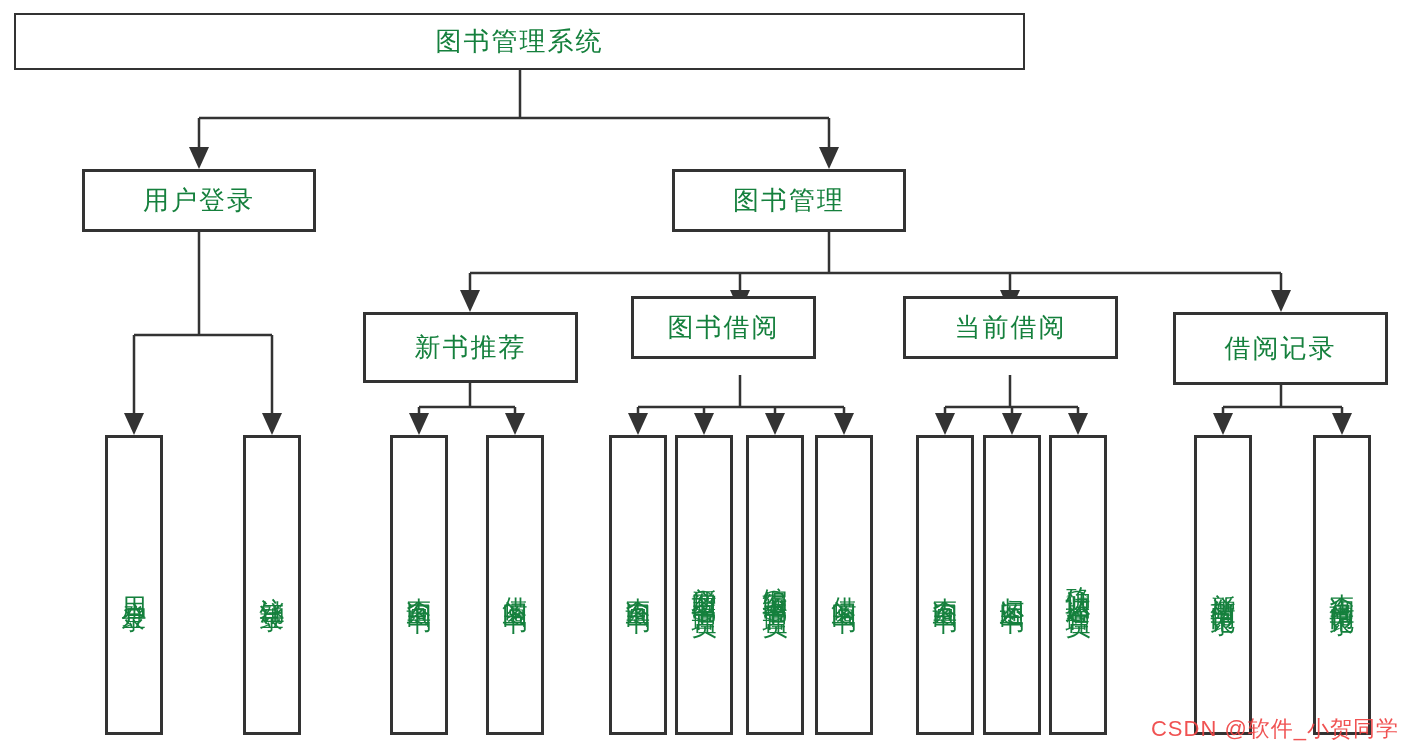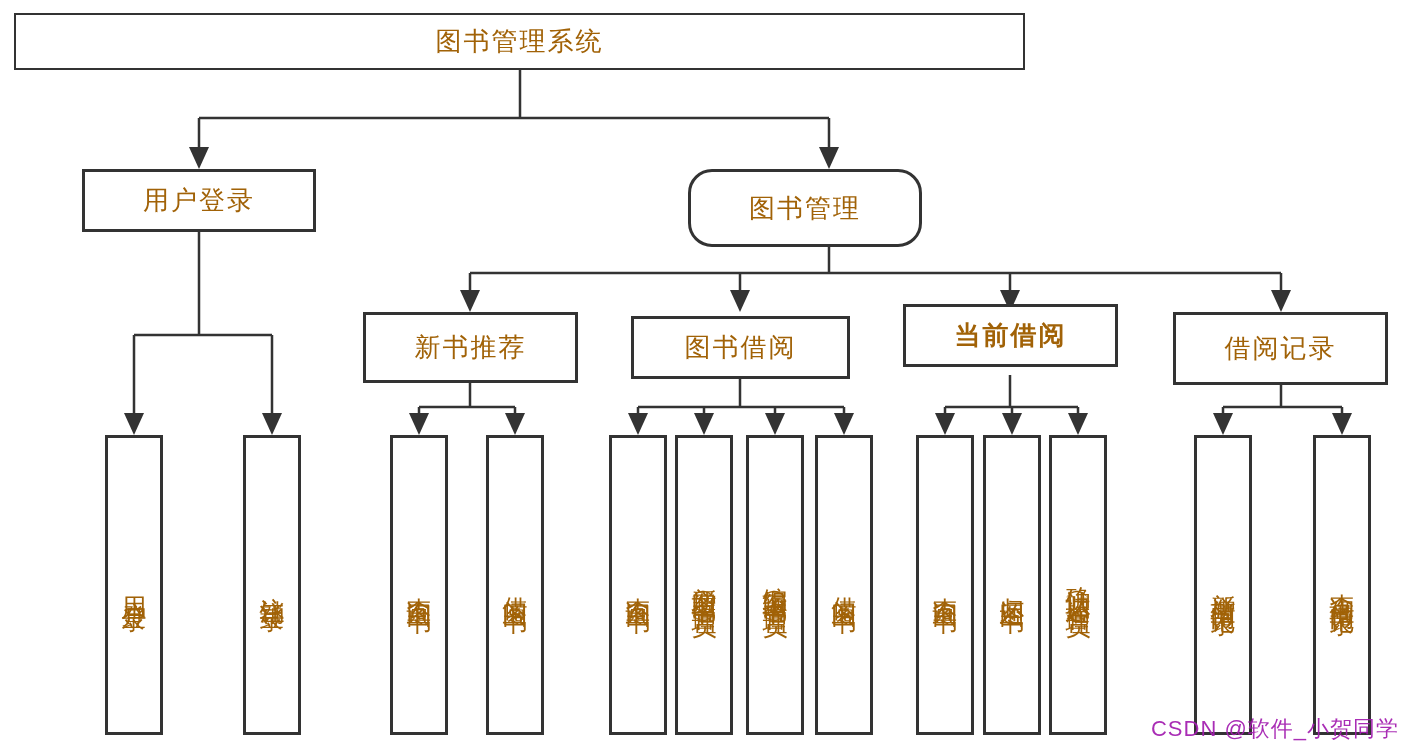--- a/index.html
+++ b/index.html
@@ -17,21 +17,21 @@
     width: 1405px; height: 747px;
   }
   .node {
     position: absolute;
     box-sizing: border-box;
     background: #ffffff;
     border: 3px solid #333333;
     display: flex;
     align-items: center;
     justify-content: center;
-    color: #a16207;
+    color: #15803d;
     text-align: left;
   }
   .node.h {
     font-size: 26px;
     letter-spacing: 2px;
     white-space: nowrap;
   }
   .node.root { border-width: 2.5px; }
   .node.v span {
     writing-mode: vertical-rl;
@@ -39,21 +39,21 @@
     font-size: 25px;
     letter-spacing: 4px;
     line-height: 1;
   }
   .watermark {
     position: absolute;
     right: 6px;
     bottom: 3px;
     font-size: 22px;
     letter-spacing: 1px;
-    color: #a21caf;
+    color: #ef4444;
     opacity: 0.92;
     z-index: 5;
     white-space: nowrap;
   }
 </style>
 </head>
 <body>
 
 <div class="canvas">
 
@@ -93,25 +93,25 @@
       <polygon points="1002,413 1022,413 1012,435"></polygon>
       <polygon points="1068,413 1088,413 1078,435"></polygon>
       <polygon points="1213,413 1233,413 1223,435"></polygon>
       <polygon points="1332,413 1352,413 1342,435"></polygon>
     </g>
   </svg>
 
   <div class="node h root" style="left:14px; top:13px; width:1011px; height:57px;">图书管理系统</div>
 
   <div class="node h" style="left:82px; top:169px; width:234px; height:63px;">用户登录</div>
-  <div class="node h" style="left:688px; top:169px; width:234px; height:78px;border-radius:24px;">图书管理</div>
+  <div class="node h" style="left:672px; top:169px; width:234px; height:63px;">图书管理</div>
 
   <div class="node h" style="left:363px; top:312px; width:215px; height:71px;">新书推荐</div>
-  <div class="node h" style="left:631px; top:316px; width:219px; height:63px;">图书借阅</div>
-  <div class="node h" style="left:903px; top:304px; width:215px; height:63px;font-weight:bold;">当前借阅</div>
+  <div class="node h" style="left:631px; top:296px; width:185px; height:63px;">图书借阅</div>
+  <div class="node h" style="left:903px; top:296px; width:215px; height:63px;">当前借阅</div>
   <div class="node h" style="left:1173px; top:312px; width:215px; height:73px;">借阅记录</div>
 
   <div class="node v" style="left:105px; top:435px; width:58px; height:300px;">
     <span>用户登录</span>
   </div>
   <div class="node v" style="left:243px; top:435px; width:58px; height:300px;">
     <span>注销登录</span>
   </div>
 
   <div class="node v" style="left:390px; top:435px; width:58px; height:300px;">

